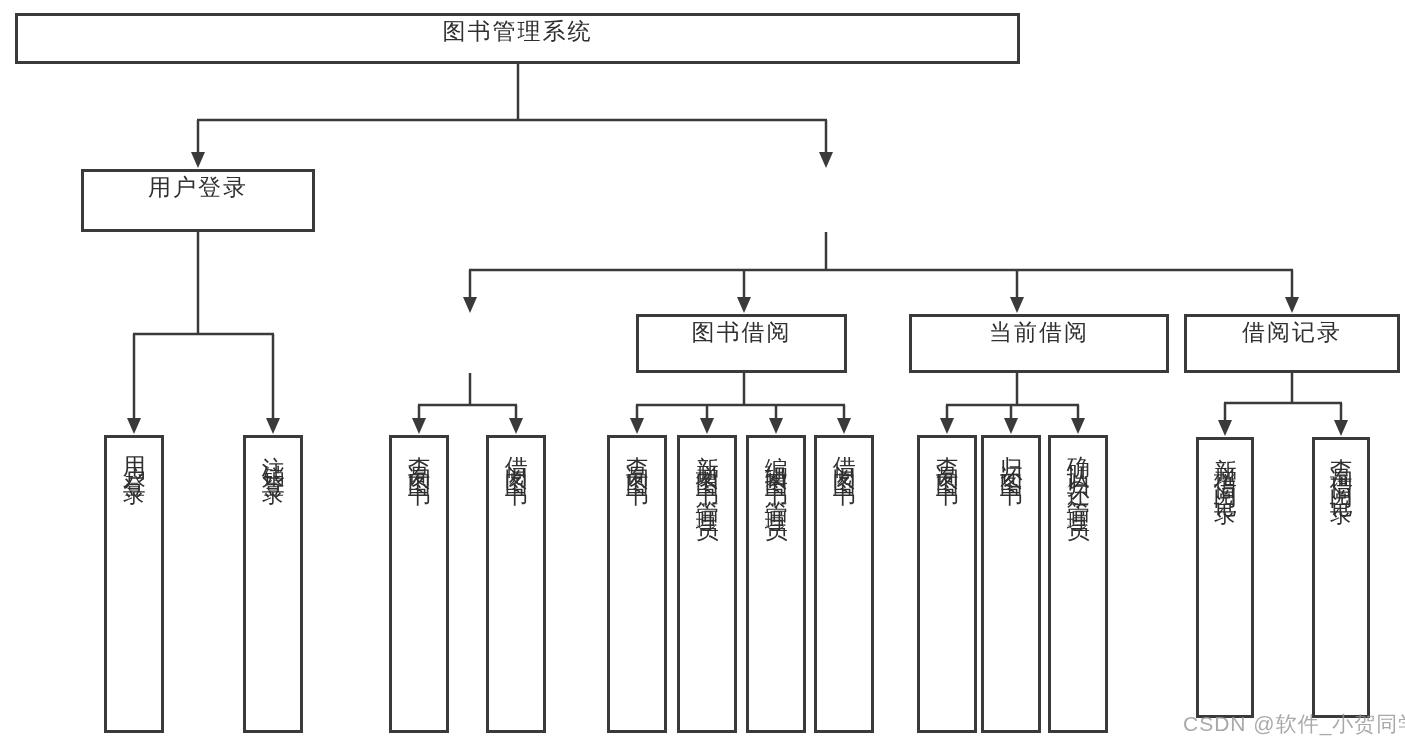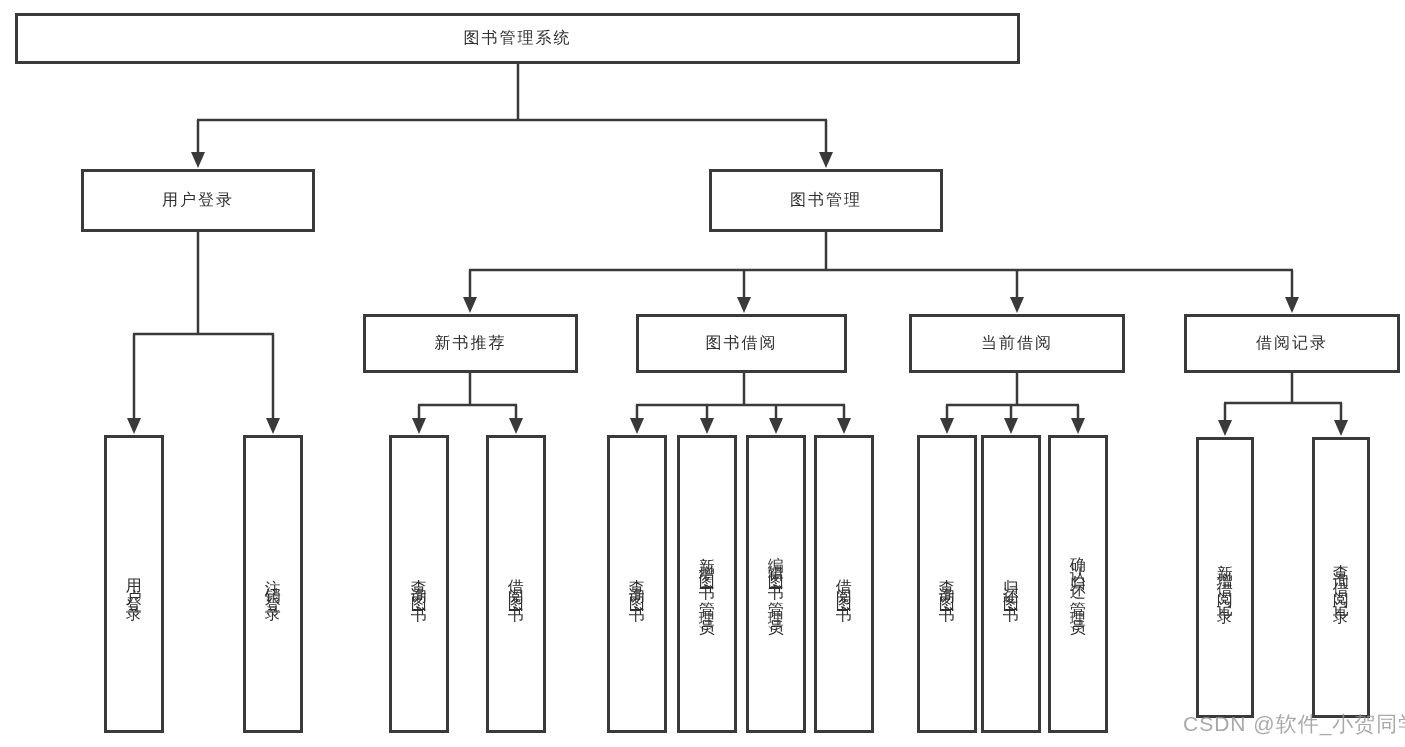--- a/index.html
+++ b/index.html
@@ -22,24 +22,23 @@
     width: 1405px;
     height: 747px;
     pointer-events: none;
   }
   .box {
     position: absolute;
     box-sizing: border-box;
     background: #ffffff;
     border: 3px solid #3a3a3a;
     display: flex;
-    align-items: center;
     justify-content: center;
     color: #2f2f2f;
-    font-size: 16px;
+    font-size: 23px;
     z-index: 2;
   }
   .box.h span {
     letter-spacing: 2px;
     white-space: nowrap;
   }
   .box.v span {
     writing-mode: vertical-rl;
     text-orientation: mixed;
     letter-spacing: 9px;
@@ -125,31 +124,25 @@
     </g>
   </svg>
 
   <div class="box h" style="left:15px; top:13px; width:1005px; height:51px;">
     <span>图书管理系统</span>
   </div>
 
   <div class="box h" style="left:81px; top:169px; width:234px; height:63px;">
     <span>用户登录</span>
   </div>
-  <div class="box h" style="left:709px; top:169px; width:234px; height:63px;">
-    <span>图书管理</span>
-  </div>
 
-  <div class="box h" style="left:363px; top:314px; width:215px; height:59px;">
-    <span>新书推荐</span>
-  </div>
   <div class="box h" style="left:636px; top:314px; width:211px; height:59px;">
     <span>图书借阅</span>
   </div>
-  <div class="box h" style="left:909px; top:314px; width:216px; height:59px;">
+  <div class="box h" style="left:909px; top:314px; width:260px; height:59px;">
     <span>当前借阅</span>
   </div>
   <div class="box h" style="left:1184px; top:314px; width:216px; height:59px;">
     <span>借阅记录</span>
   </div>
 
   <div class="box v" style="left:104px; top:435px; width:60px; height:298px;">
     <span>用户登录</span>
   </div>
   <div class="box v" style="left:243px; top:435px; width:60px; height:298px;">

